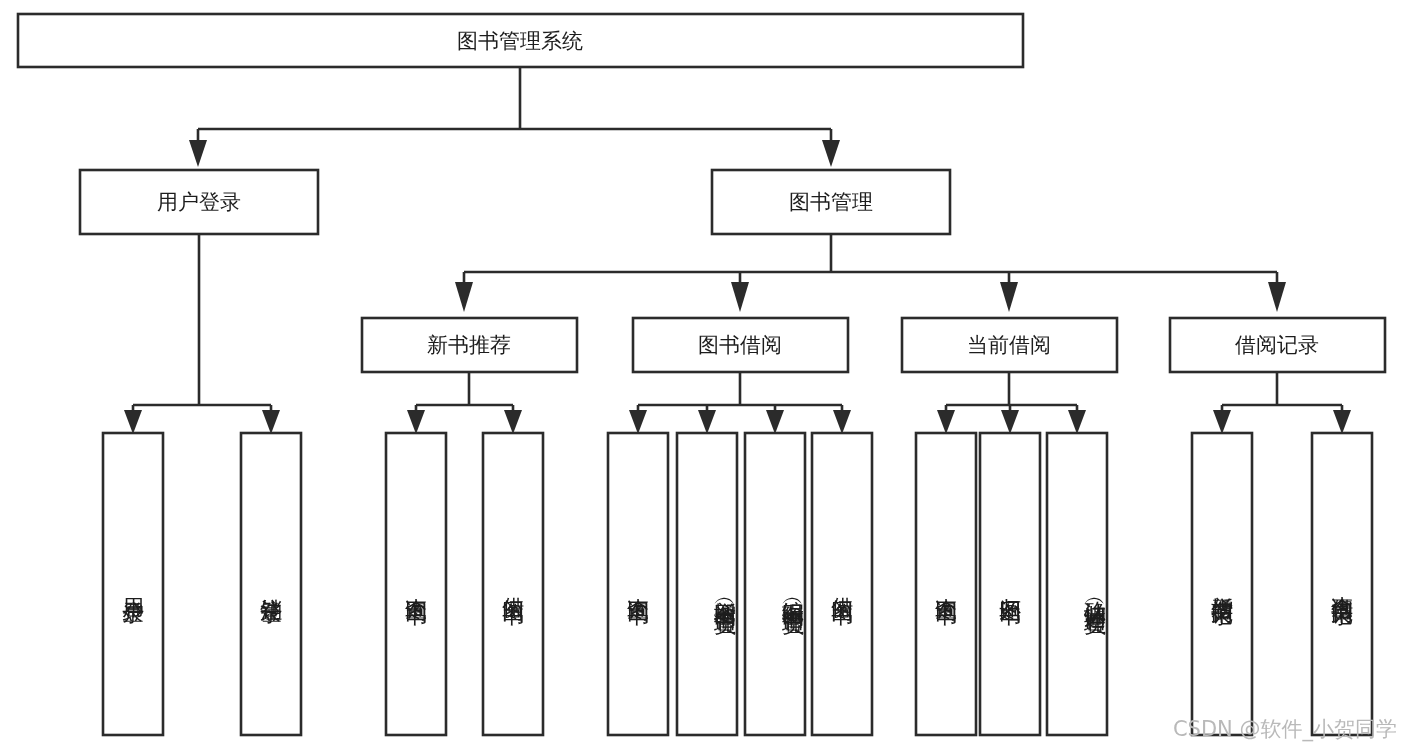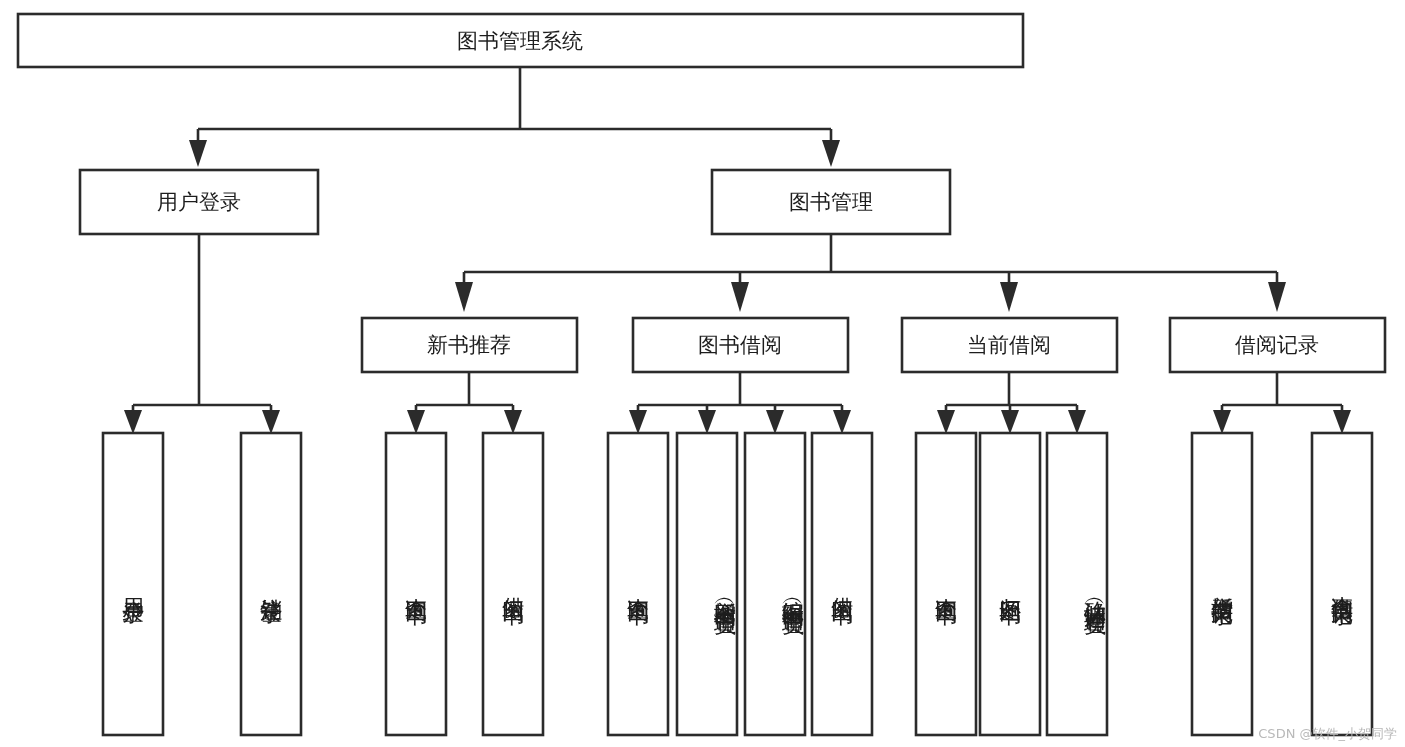--- a/index.html
+++ b/index.html
@@ -60,21 +60,21 @@
     display: flex;
     align-items: center;
     justify-content: center;
     pointer-events: none;
   }
   .watermark {
     position: absolute;
     right: 8px;
     bottom: 4px;
     font-family: "DejaVu Sans", "Liberation Sans", sans-serif;
-    font-size: 13px;
+    font-size: 21px;
     color: #b9b9b9;
     white-space: nowrap;
   }
 </style>
 </head>
 <body>
 
 <div id="diagram-root">
 
   <svg class="canvas" viewBox="0 0 1405 747" xmlns="http://www.w3.org/2000/svg">

